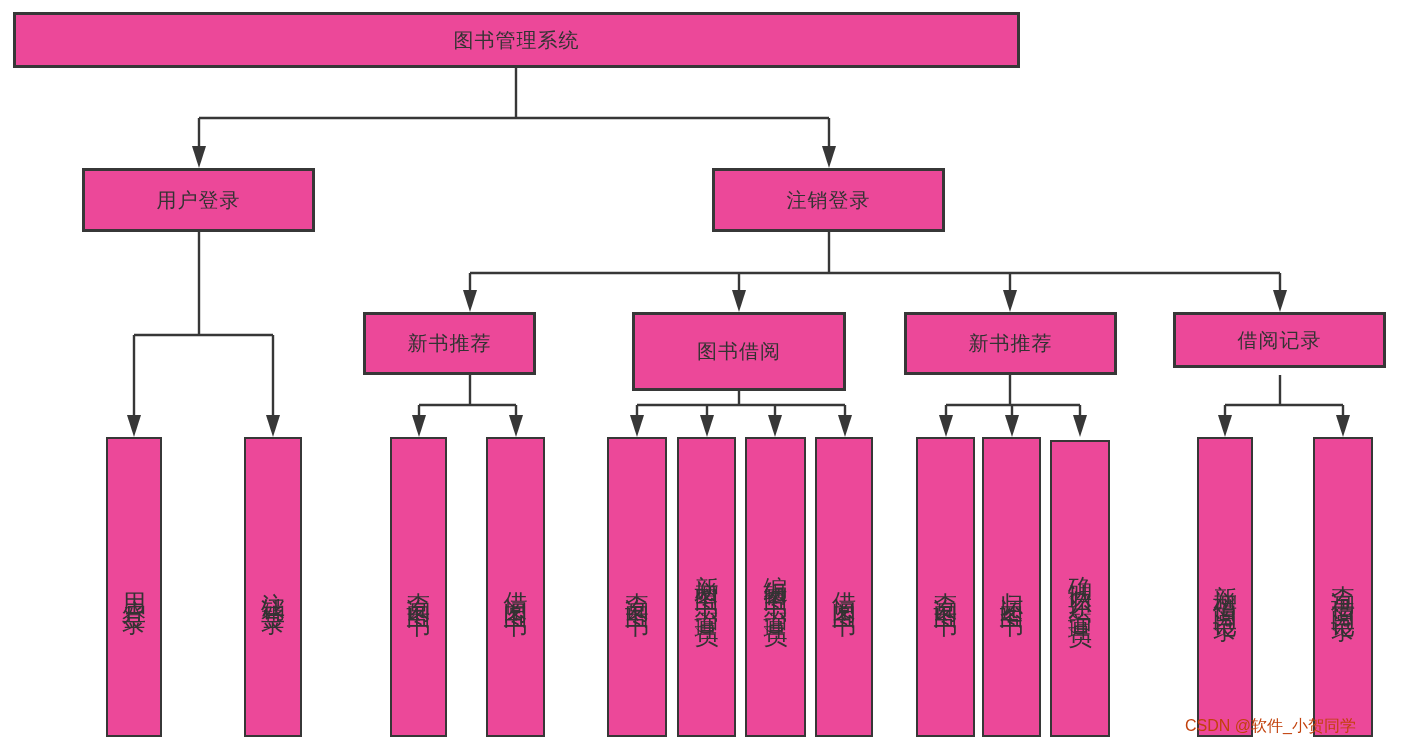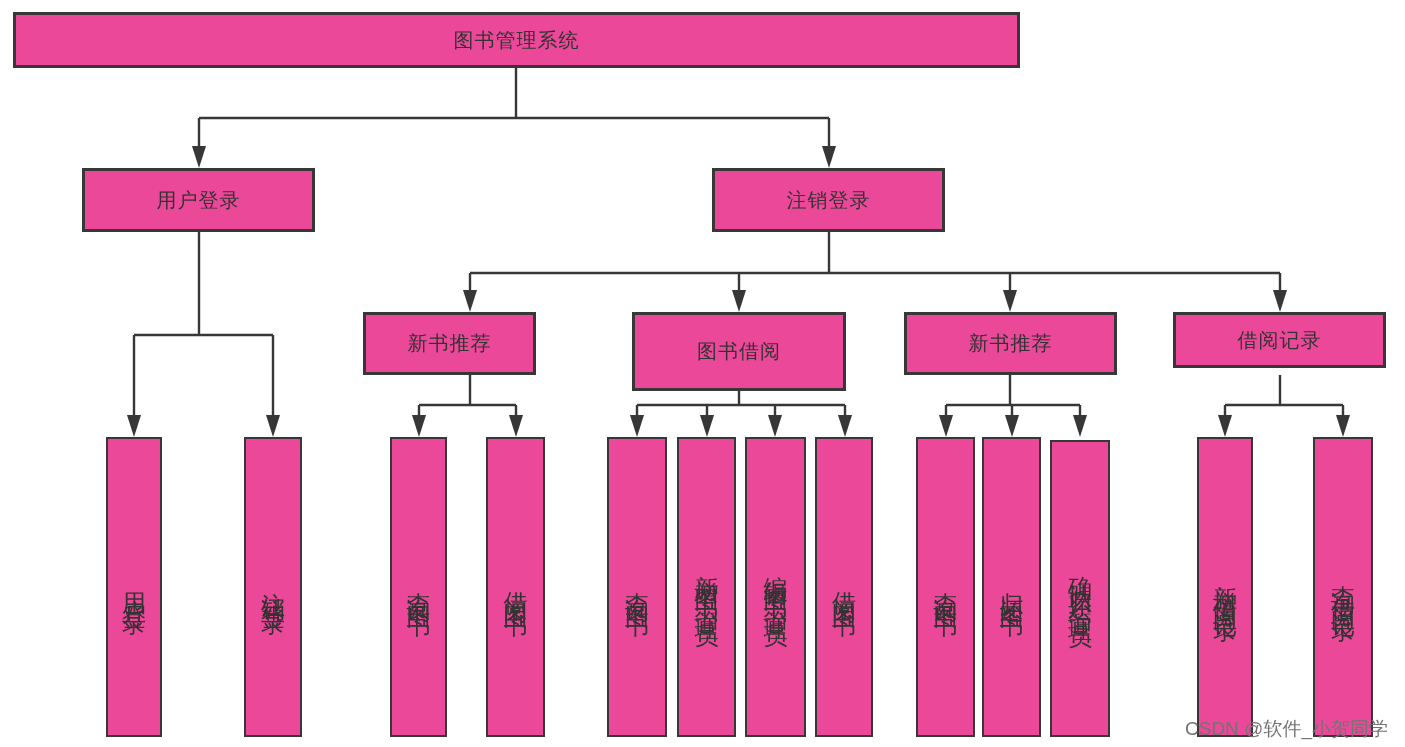--- a/index.html
+++ b/index.html
@@ -13,21 +13,21 @@
     display:flex;align-items:center;justify-content:center;text-align:center;
   }
   .node.h span{font-size:20px;letter-spacing:1px;white-space:nowrap;}
   .node.v{border-width:2.5px;}
   .node.v span{
     writing-mode:vertical-rl;text-orientation:mixed;
     font-size:24px;letter-spacing:7px;line-height:1;
   }
   .watermark{
     position:absolute;left:1185px;top:716px;width:220px;
-    font-size:19px;color:#737373;white-space:nowrap;z-index:5;
+    font-size:16px;color:#c2410c;white-space:nowrap;z-index:5;
   }
 </style>
 </head>
 <body>
 
 <div class="canvas">
 
   <svg class="edges" viewBox="0 0 1405 747" xmlns="http://www.w3.org/2000/svg">
     <g stroke="#373737" stroke-width="2.4" fill="none">
 

